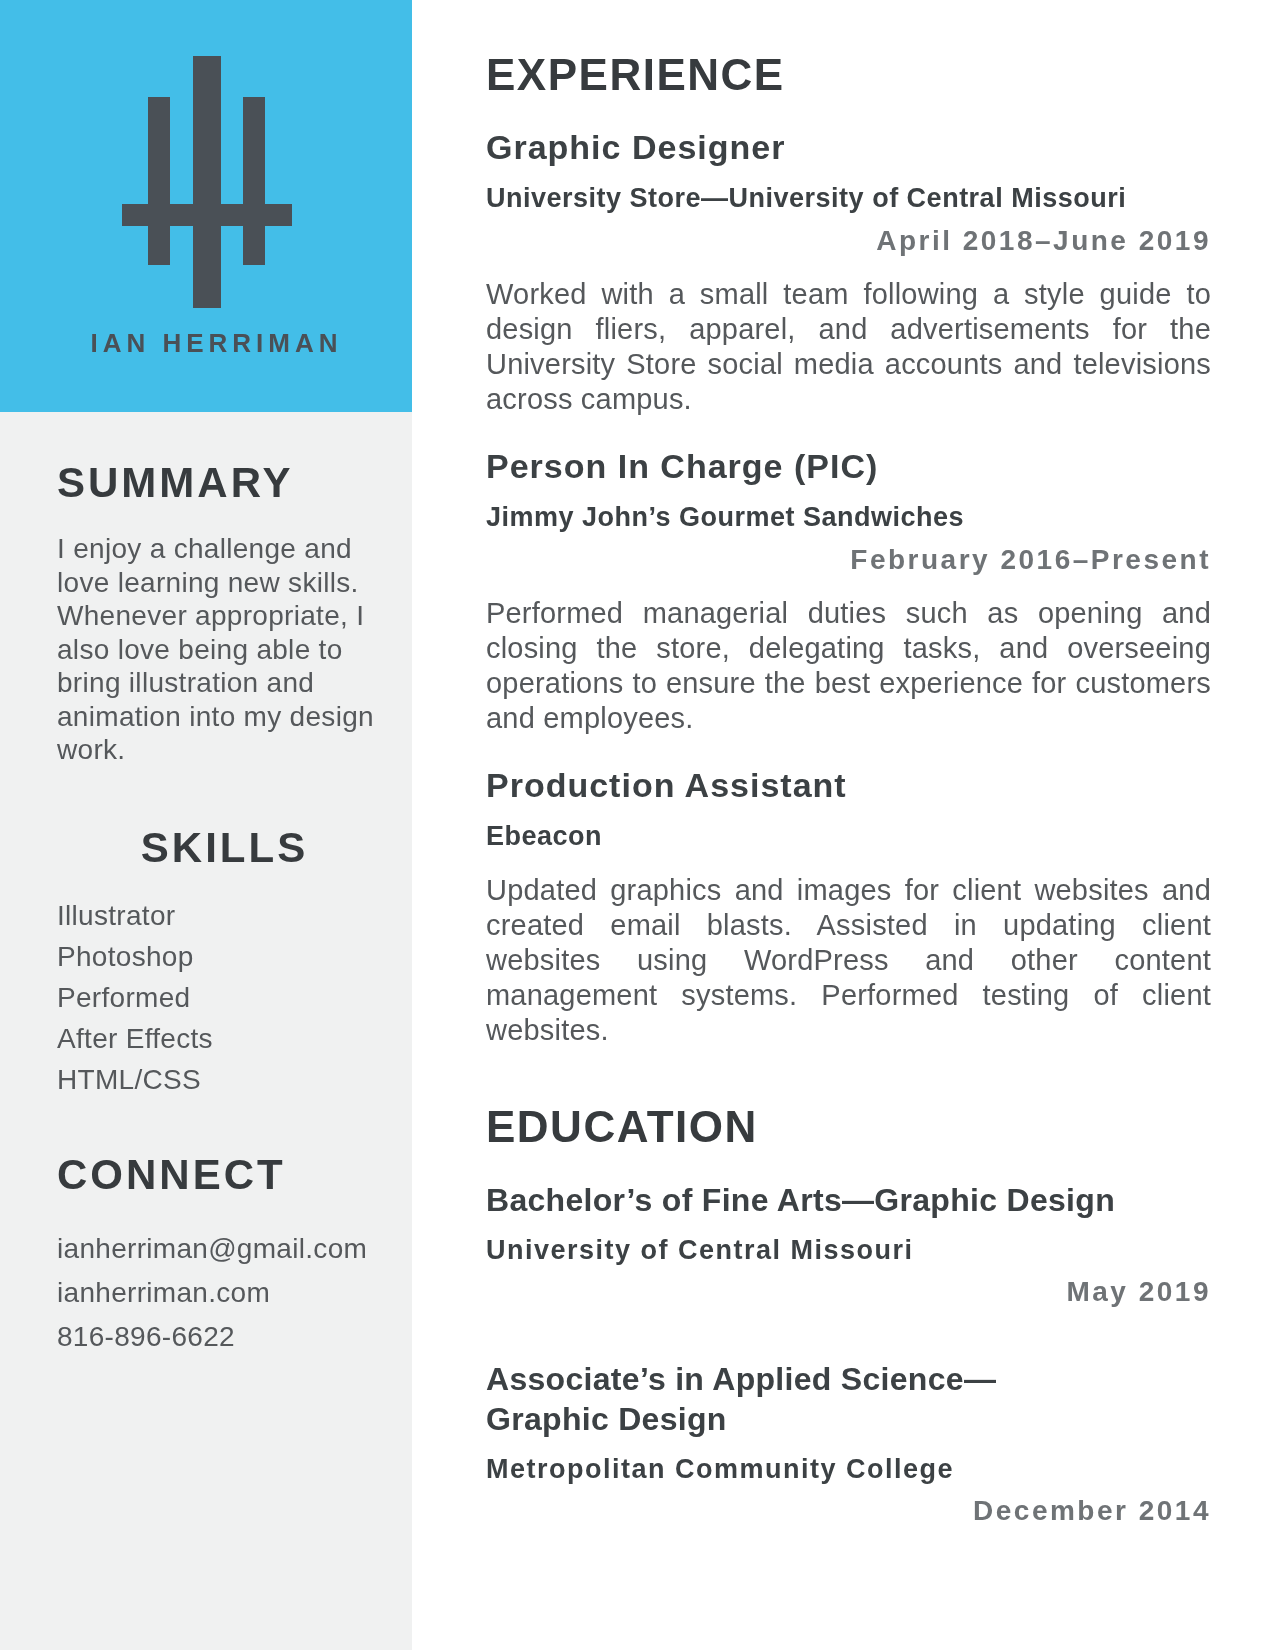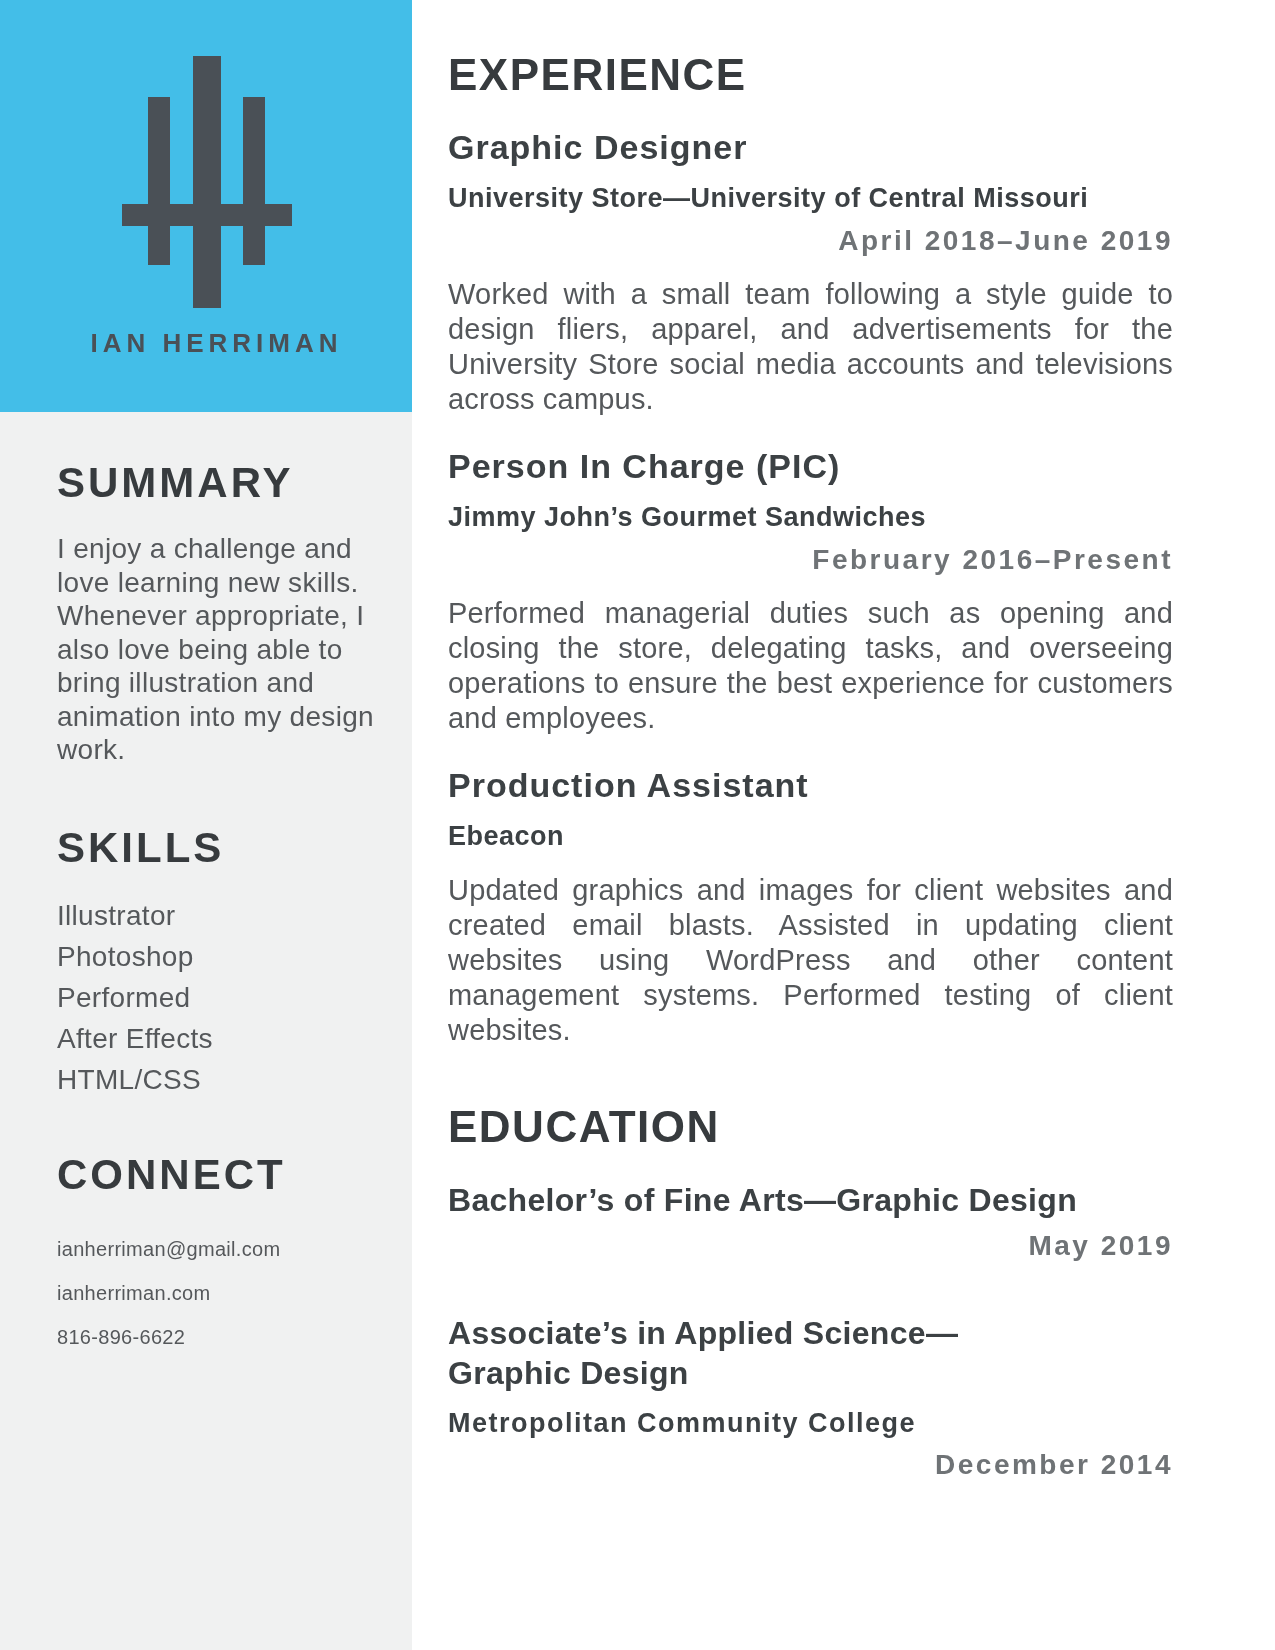--- a/index.html
+++ b/index.html
@@ -55,32 +55,32 @@
     color:var(--heading);
     line-height:1.2;
   }
   .summary{
     margin:24px 0 0;
     font-size:28px;line-height:33.5px;
     letter-spacing:0.3px;
     color:var(--body);
   }
   .summary .ln{display:block;}
-  .skills-h{margin-top:56px !important;}
+  .skills-h{margin-top:56px !important;text-align:center;}
   .connect-h{margin-top:50px !important;}
   ul.plain{
     list-style:none;margin:0;padding:0;
     color:var(--body);
   }
   ul.skills{margin-top:22px;font-size:28px;line-height:41px;letter-spacing:0.3px;}
-  ul.connect{margin-top:26px;font-size:20px;line-height:44px;letter-spacing:0.3px;}
+  ul.connect{margin-top:26px;font-size:28px;line-height:44px;letter-spacing:0.3px;}
 
   
   .main{
-    position:absolute;left:448px;top:0;
+    position:absolute;left:486px;top:0;
     width:725px;
   }
   .main h1{
     margin:52px 0 0;
     font-size:44px;font-weight:700;letter-spacing:1.5px;
     line-height:1.05;
     color:var(--heading);
   }
   .main h1.edu-h{margin-top:56px;}
   .job-title{
@@ -192,20 +192,21 @@
     </section>
 
     <section>
       <h1 class="edu-h">EDUCATION</h1>
 
       <article class="degree degree-1">
         <h3 class="edu-title">
           <span class="tl">Bachelor’s of Fine Arts—Graphic Design</span>
           <span class="tl"></span>
         </h3>
+        <div class="edu-school">University of Central Missouri</div>
         <div class="job-date">May 2019</div>
       </article>
 
       <article class="degree degree-2">
         <h3 class="edu-title">
           <span class="tl">Associate’s in Applied Science—</span>
           <span class="tl">Graphic Design</span>
         </h3>
         <div class="edu-school">Metropolitan Community College</div>
         <div class="job-date">December 2014</div>

